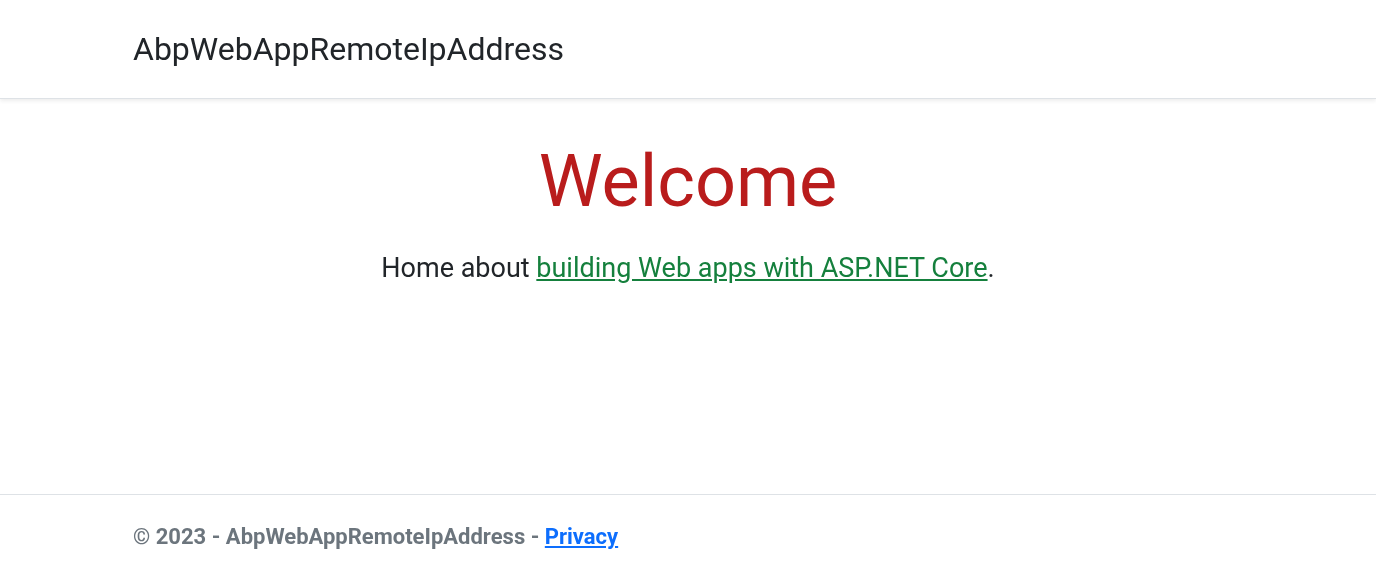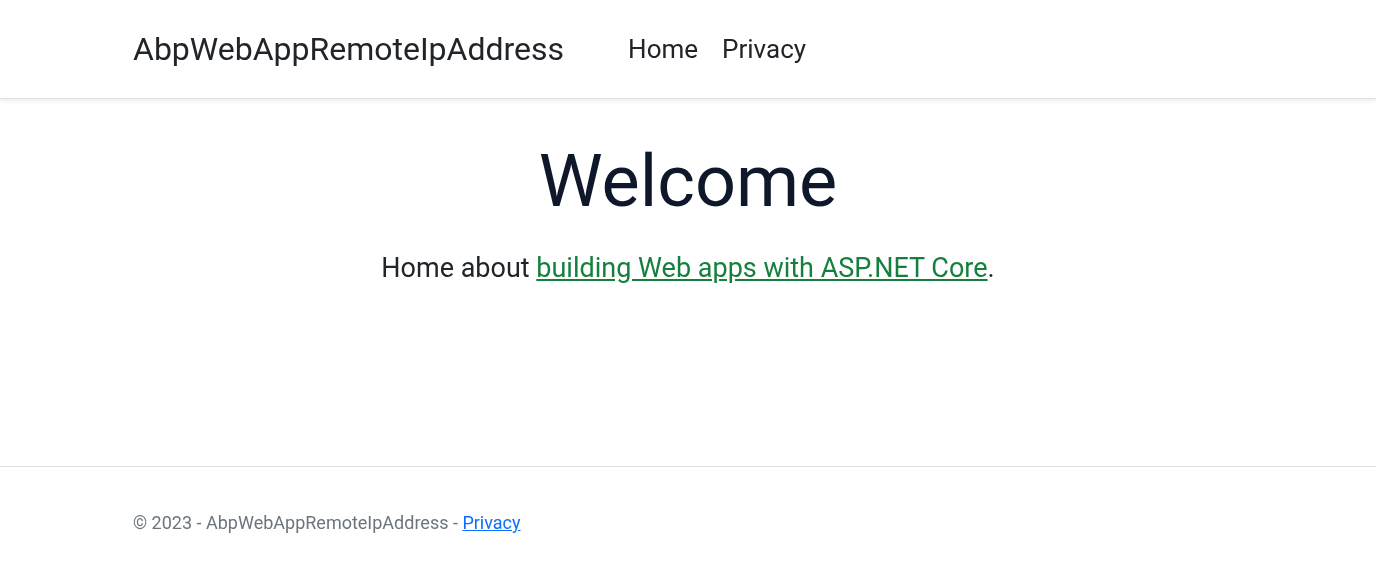--- a/index.html
+++ b/index.html
@@ -24,21 +24,20 @@
       padding: 0;
       background: #fff;
     }
     .navbar-inner {
       max-width: 1140px;
       margin: 0 auto;
       padding: 0 15px;
       display: flex;
       align-items: center;
       height: 98px;
-      gap: 32px;
     }
     .navbar-brand {
       font-size: 32px;
       font-weight: 400;
       color: #212529;
       text-decoration: none;
       margin-right: 32px;
       cursor: pointer;
     }
     .navbar-nav {
@@ -54,64 +53,57 @@
     }
     main.content {
       flex: 1 0 auto;
       text-align: center;
       padding-top: 40px;
     }
     h1.display-title {
       font-size: 72px;
       font-weight: 400;
       margin-bottom: 28px;
-      color: #0f172a;
+      color: #b91c1c;
     }
     p.lead {
       font-size: 27px;
       color: #212529;
     }
     a.link-primary {
       color: #15803d;
       text-decoration: underline;
       cursor: pointer;
     }
     footer.footer {
       flex-shrink: 0;
       border-top: 1px solid #dee2e6;
       background: #fff;
       padding: 28px 0;
     }
     .footer-inner {
       max-width: 1140px;
-      margin: 17px auto;
+      margin: 1px auto;
       padding: 0 15px;
       color: #6c757d;
-      font-size: 18px;
+      font-size: 22px;
+      font-weight: bold;
     }
     .footer-inner a {
       color: #0d6efd;
       text-decoration: underline;
       cursor: pointer;
     }
   </style>
 </head>
 <body>
 
 <header class="navbar">
   <div class="navbar-inner">
     <a class="navbar-brand">AbpWebAppRemoteIpAddress</a>
-    <ul class="navbar-nav">
-      <li>
-        <a class="nav-link">Home</a>
-      </li>
-      <li>
-        <a class="nav-link">Privacy</a>
-      </li>
-    </ul>
   </div>
 </header>
 
 <main class="content">
   <h1 class="display-title">Welcome</h1>
   <p class="lead">
     <span>Home about </span><a class="link-primary">building Web apps with ASP.NET Core</a><span>.</span>
   </p>
 </main>
 

